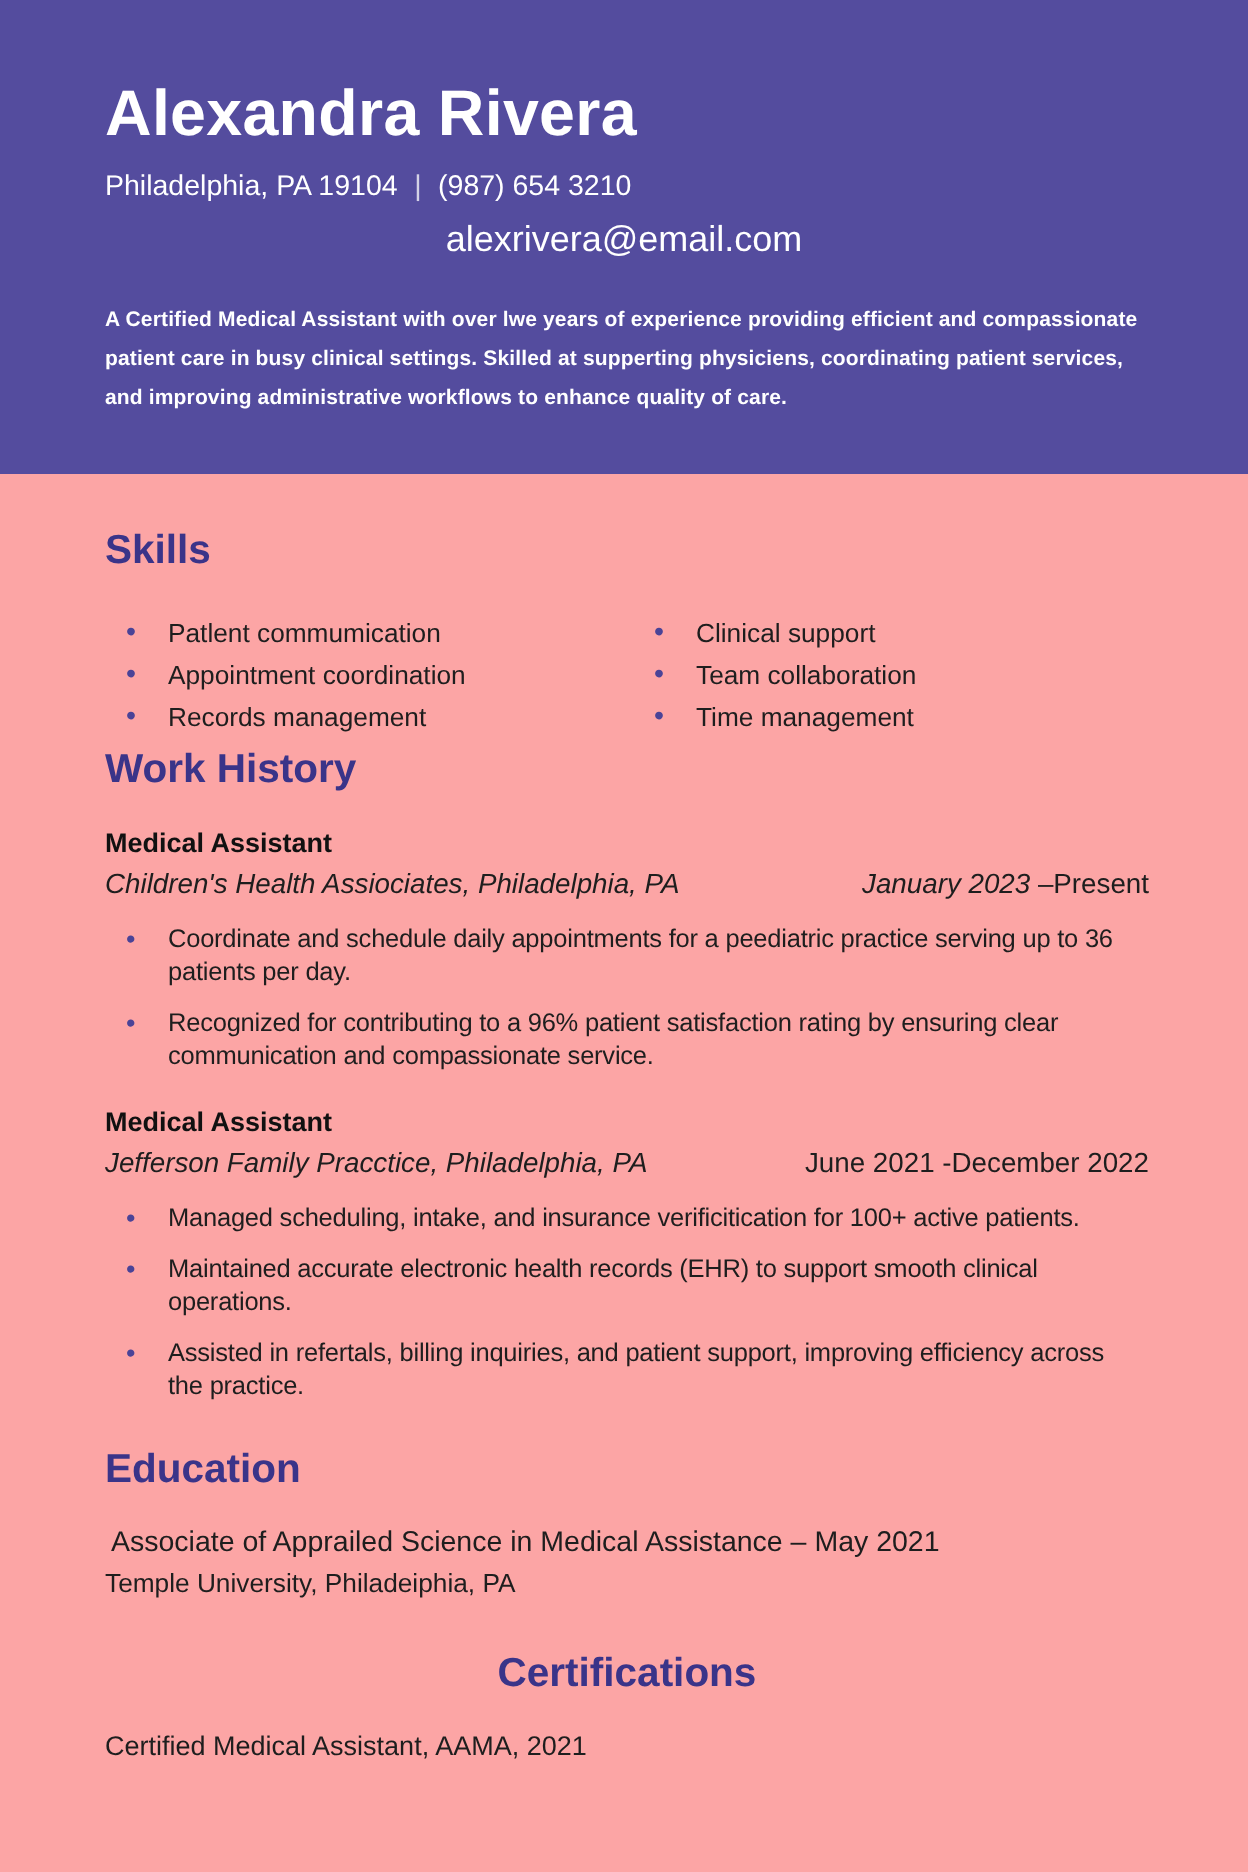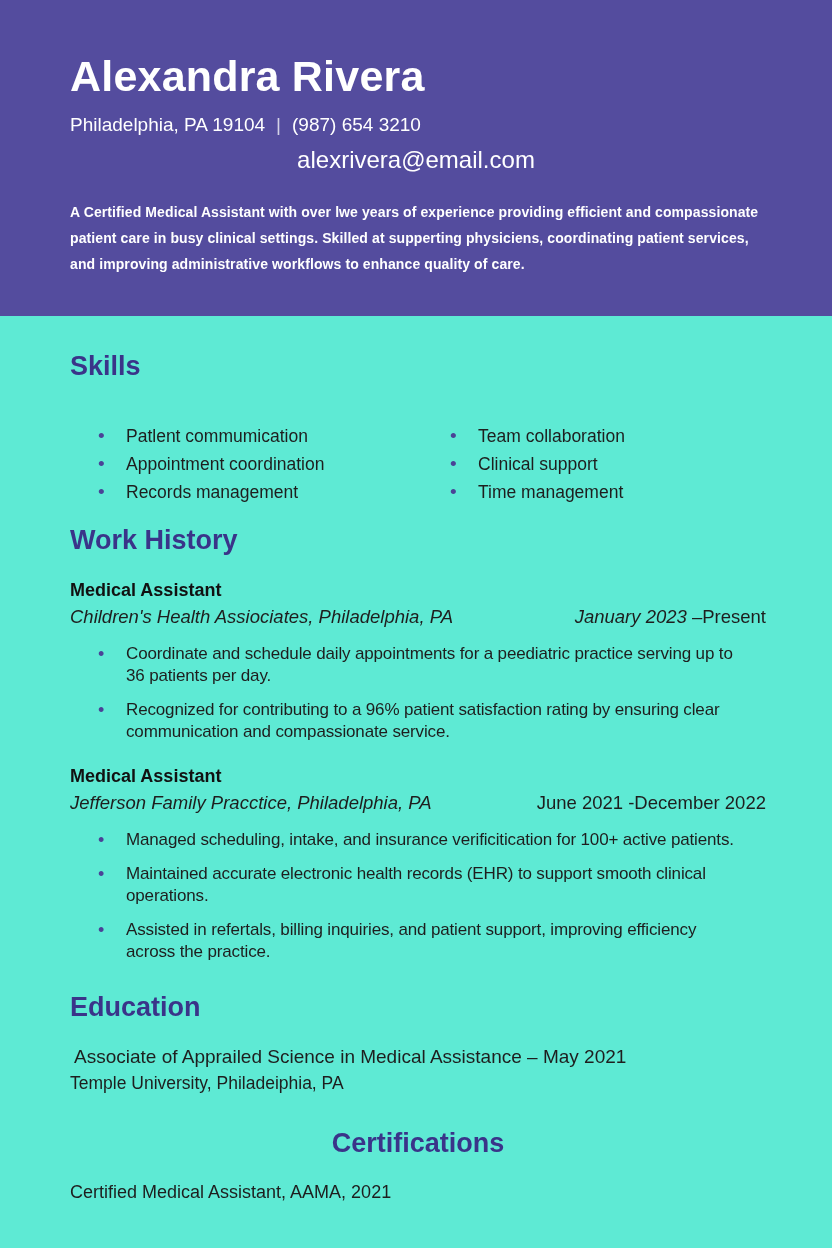--- a/index.html
+++ b/index.html
@@ -11,21 +11,21 @@
   }
   *{box-sizing:border-box;}
   html,body{margin:0;padding:0;}
   body{
     width:832px;height:1248px;
     background:#ffffff;
     font-family:"Liberation Sans","DejaVu Sans",sans-serif;
     color:var(--body-text);
     overflow:hidden;
   }
-  .page{width:832px;height:1248px;background:#5eead4;}
+  .page{width:832px;height:1248px;background:#fca5a5;}
   
   .header{
     background:var(--header-bg);
     color:var(--header-text);
     height:316px;
     padding:54px 70px 0 70px;
   }
   .name{
     font-size:43px;
     font-weight:bold;
@@ -62,21 +62,21 @@
     font-weight:bold;
     margin:0;
     line-height:1.2;
   }
   .skills-title{margin-top:34px;}
   .skills-grid{
     display:grid;
     grid-template-columns:352px 1fr;
     margin-top:22px;
   }
-  ul{list-style:none;margin:18px;padding:0;}
+  ul{list-style:none;margin:4px;padding:0;}
   .skill-item{
     position:relative;
     font-size:17.5px;
     line-height:28px;
     padding-left:38px;
   }
   .skill-item::before{
     content:"•";
     position:absolute;
     left:10px;
@@ -150,22 +150,22 @@
 
     <section>
       <h2 class="section-title skills-title">Skills</h2>
       <div class="skills-grid">
         <ul>
           <li class="skill-item">Patlent commumication</li>
           <li class="skill-item">Appointment coordination</li>
           <li class="skill-item">Records management</li>
         </ul>
         <ul>
+          <li class="skill-item">Clinical support</li>
           <li class="skill-item">Team collaboration</li>
-          <li class="skill-item">Clinical support</li>
           <li class="skill-item">Time management</li>
         </ul>
       </div>
     </section>
 
     <section>
       <h2 class="section-title work-title">Work History</h2>
 
       <div class="job">
         <div class="job-title">Medical Assistant</div>

